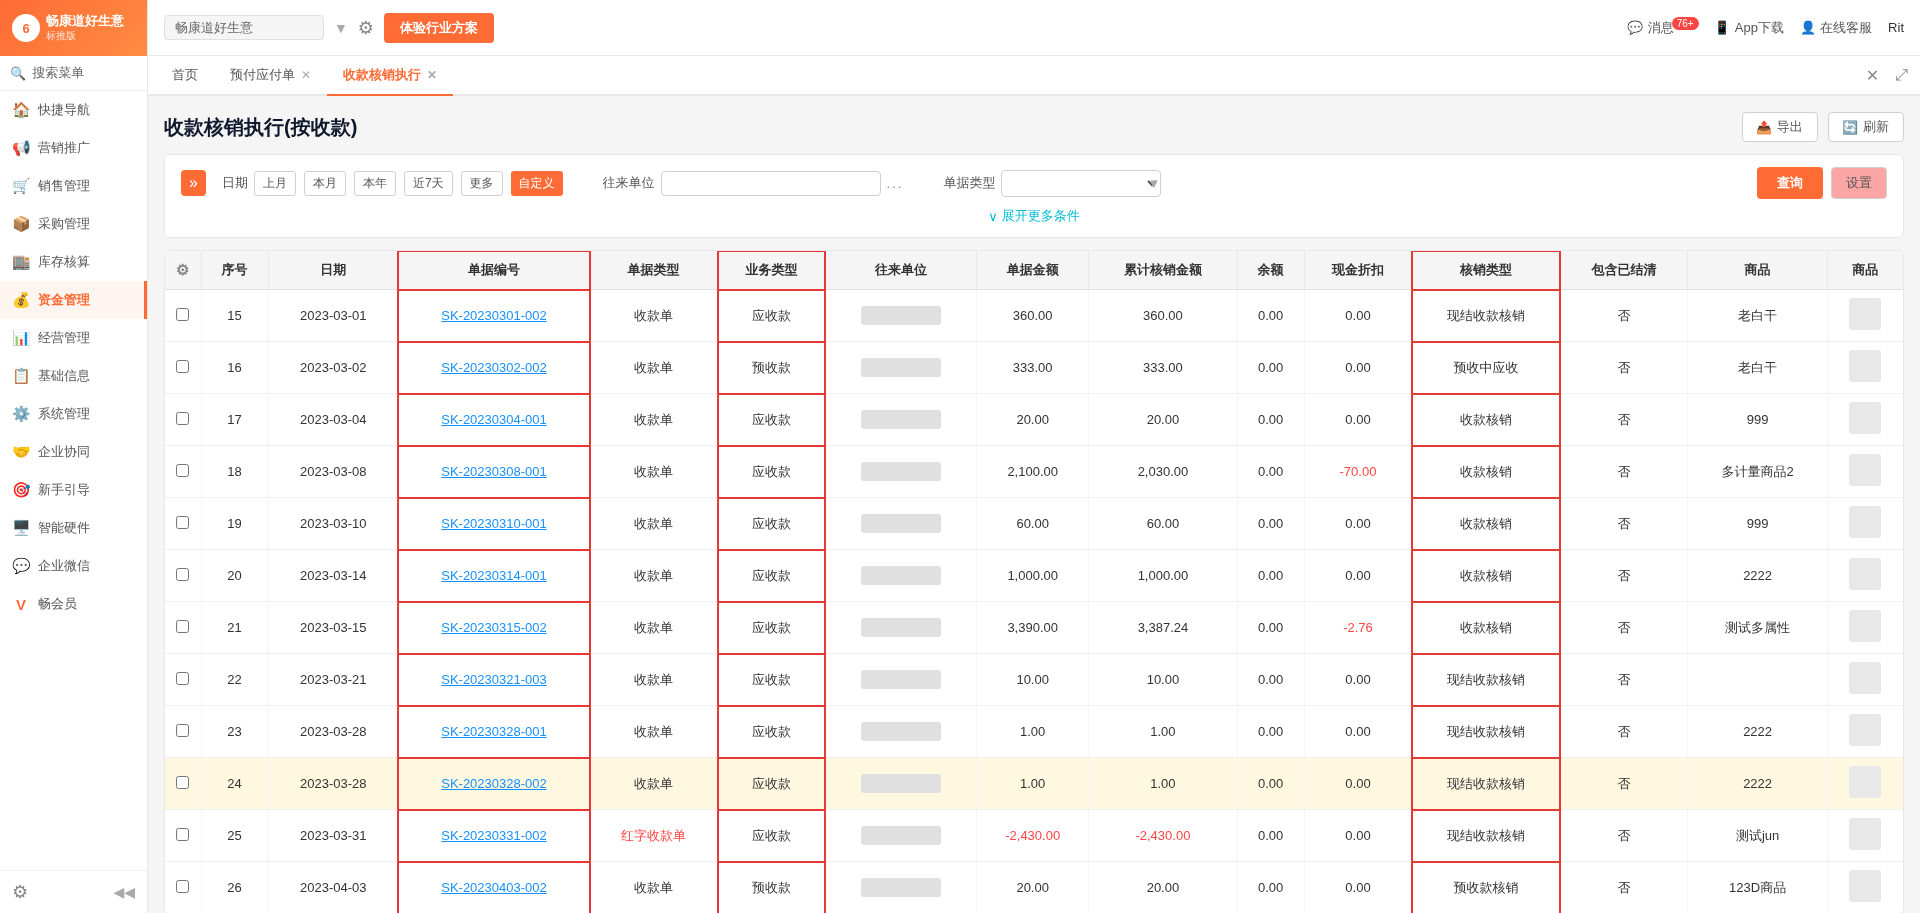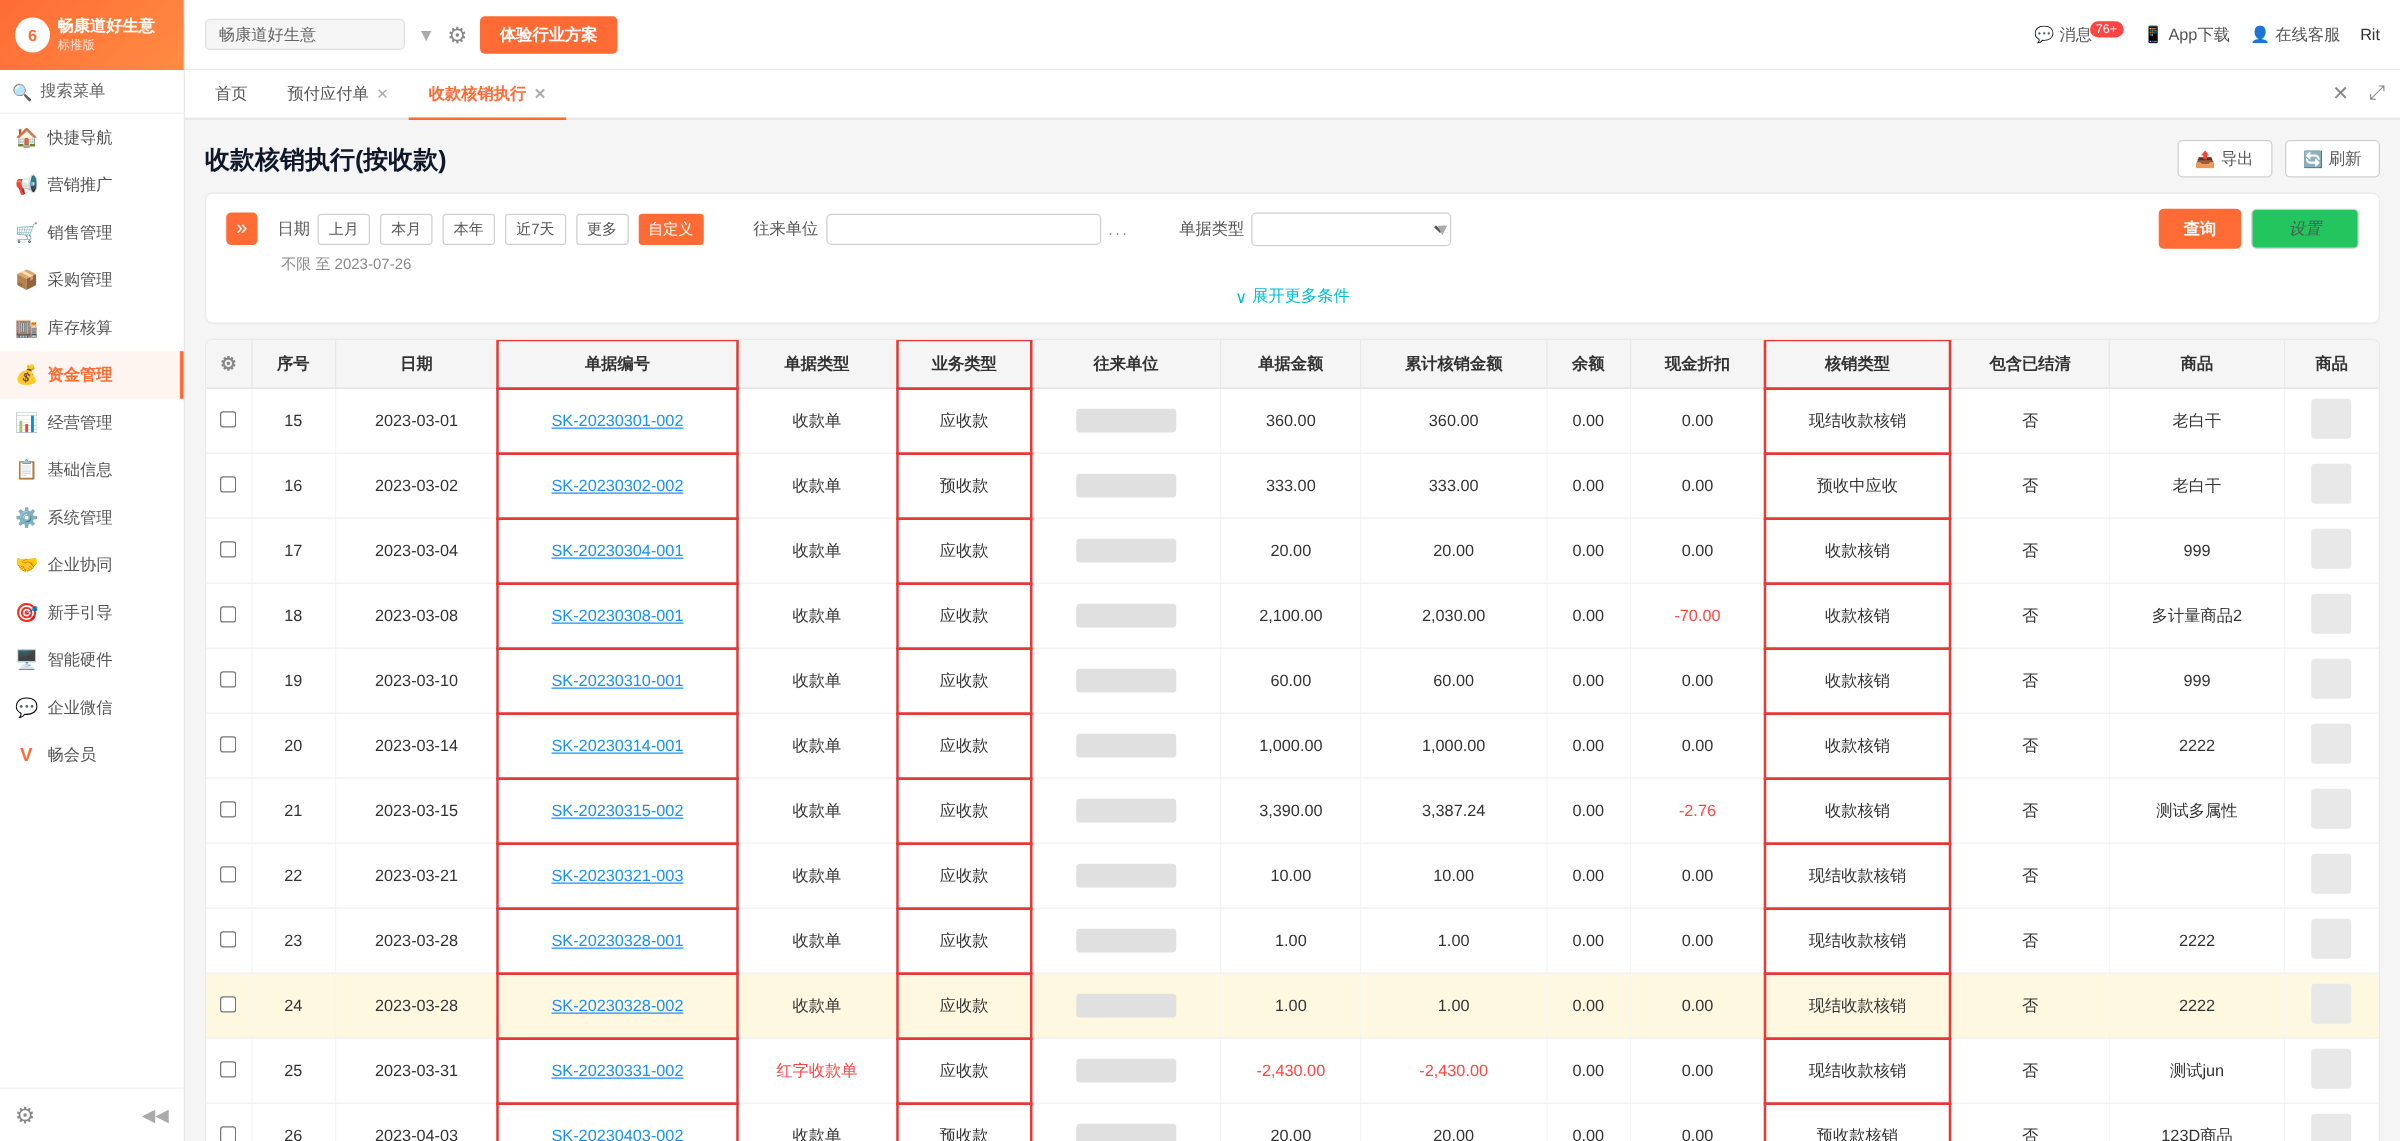--- a/index.html
+++ b/index.html
@@ -140,22 +140,22 @@
     .filter-dots { color: #888; letter-spacing: 2px; cursor: pointer; }
     .filter-select {
       border: 1px solid #d0d0d0; border-radius: 4px; padding: 4px 10px;
       color: #555; font-size: 13px; width: 160px; background: #fff;
     }
     .btn-query {
       background: #ff6b35; color: #fff; border: none; border-radius: 4px;
       padding: 6px 20px; font-size: 13px; cursor: pointer; font-weight: bold;
     }
     .btn-setting {
-      border: 1px solid #d0d0d0; background: #22c55e; border-radius: 4px;
-      padding: 6px 29px; cursor: pointer; color: #555; font-size: 13px; font-style: italic;
+      border: 1px solid #d0d0d0; background: #fca5a5; border-radius: 4px;
+      padding: 6px 14px; cursor: pointer; color: #555; font-size: 13px;
     }
     .filter-expand {
       color: #00bcd4; cursor: pointer; font-size: 13px;
       display: flex; align-items: center; gap: 4px;
     }
     .filter-expand-row { display: flex; justify-content: center; margin-top: 8px; }
 
     
     .table-wrapper {
       background: #fff; border-radius: 6px; border: 1px solid #e8e8e8;
@@ -363,23 +363,20 @@
           </select>
           <span style="margin-left:-20px;color:#aaa;pointer-events:none;">▼</span>
         </div>
 
         <div style="margin-left:auto;display:flex;gap:8px;">
           <button class="btn-query">查询</button>
           <button class="btn-setting">设置</button>
         </div>
       </div>
 
-      <div style="margin-top:4px;margin-left:44px;">
-        <span class="filter-date-range">不限 至 2023-07-26</span>
-      </div>
 
       <div class="filter-expand-row">
         <span class="filter-expand">
           <span>∨</span>
           <span>展开更多条件</span>
         </span>
       </div>
     </div>
 
     <div class="table-wrapper">

